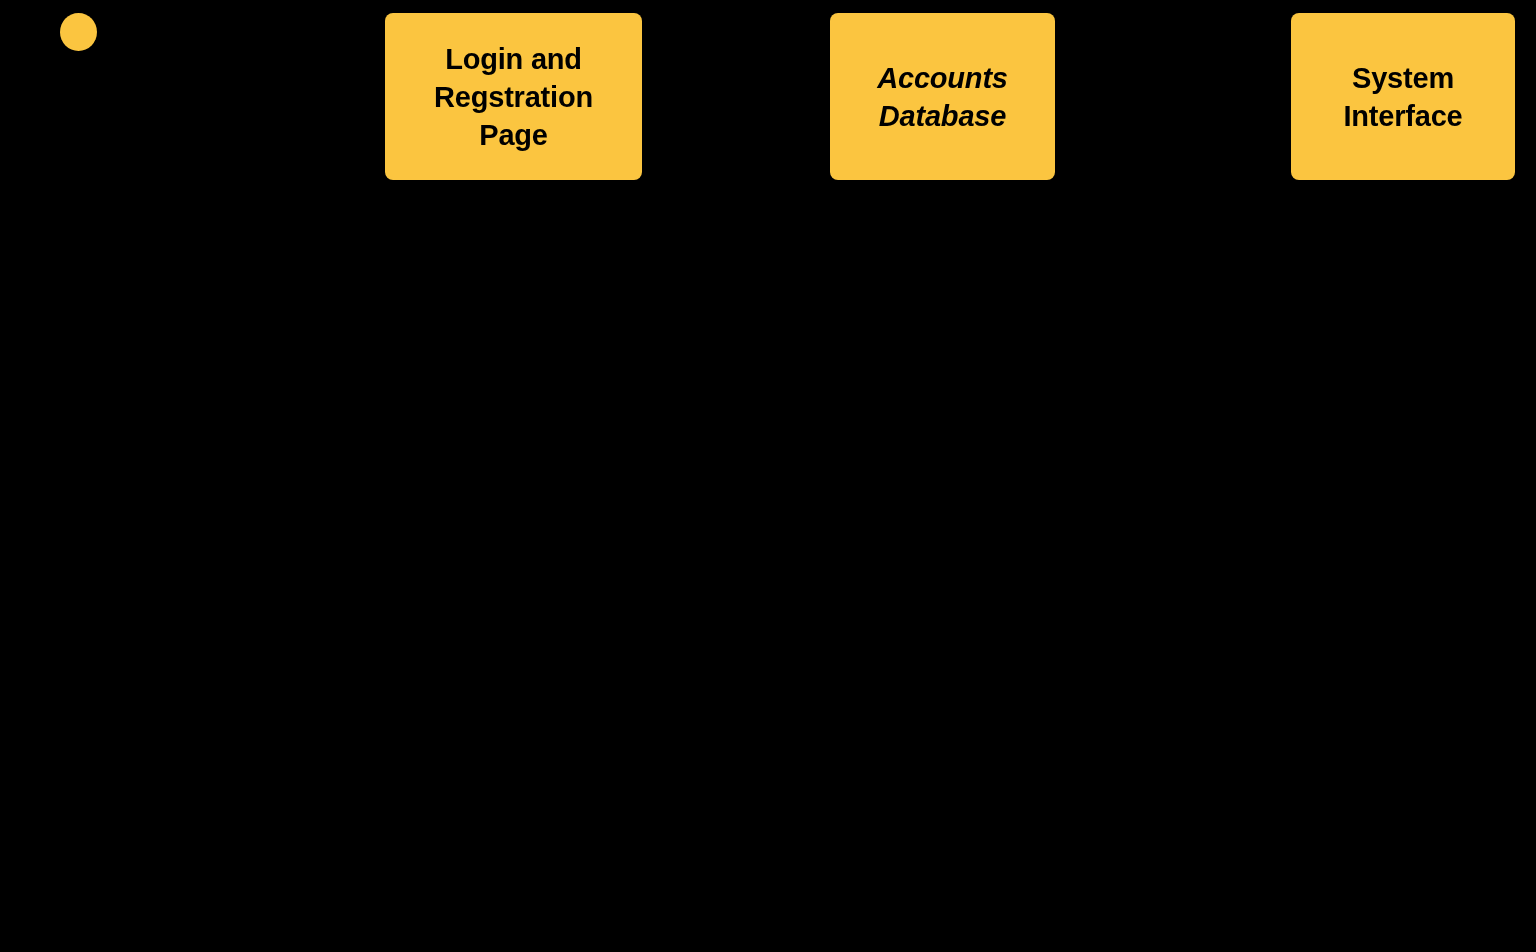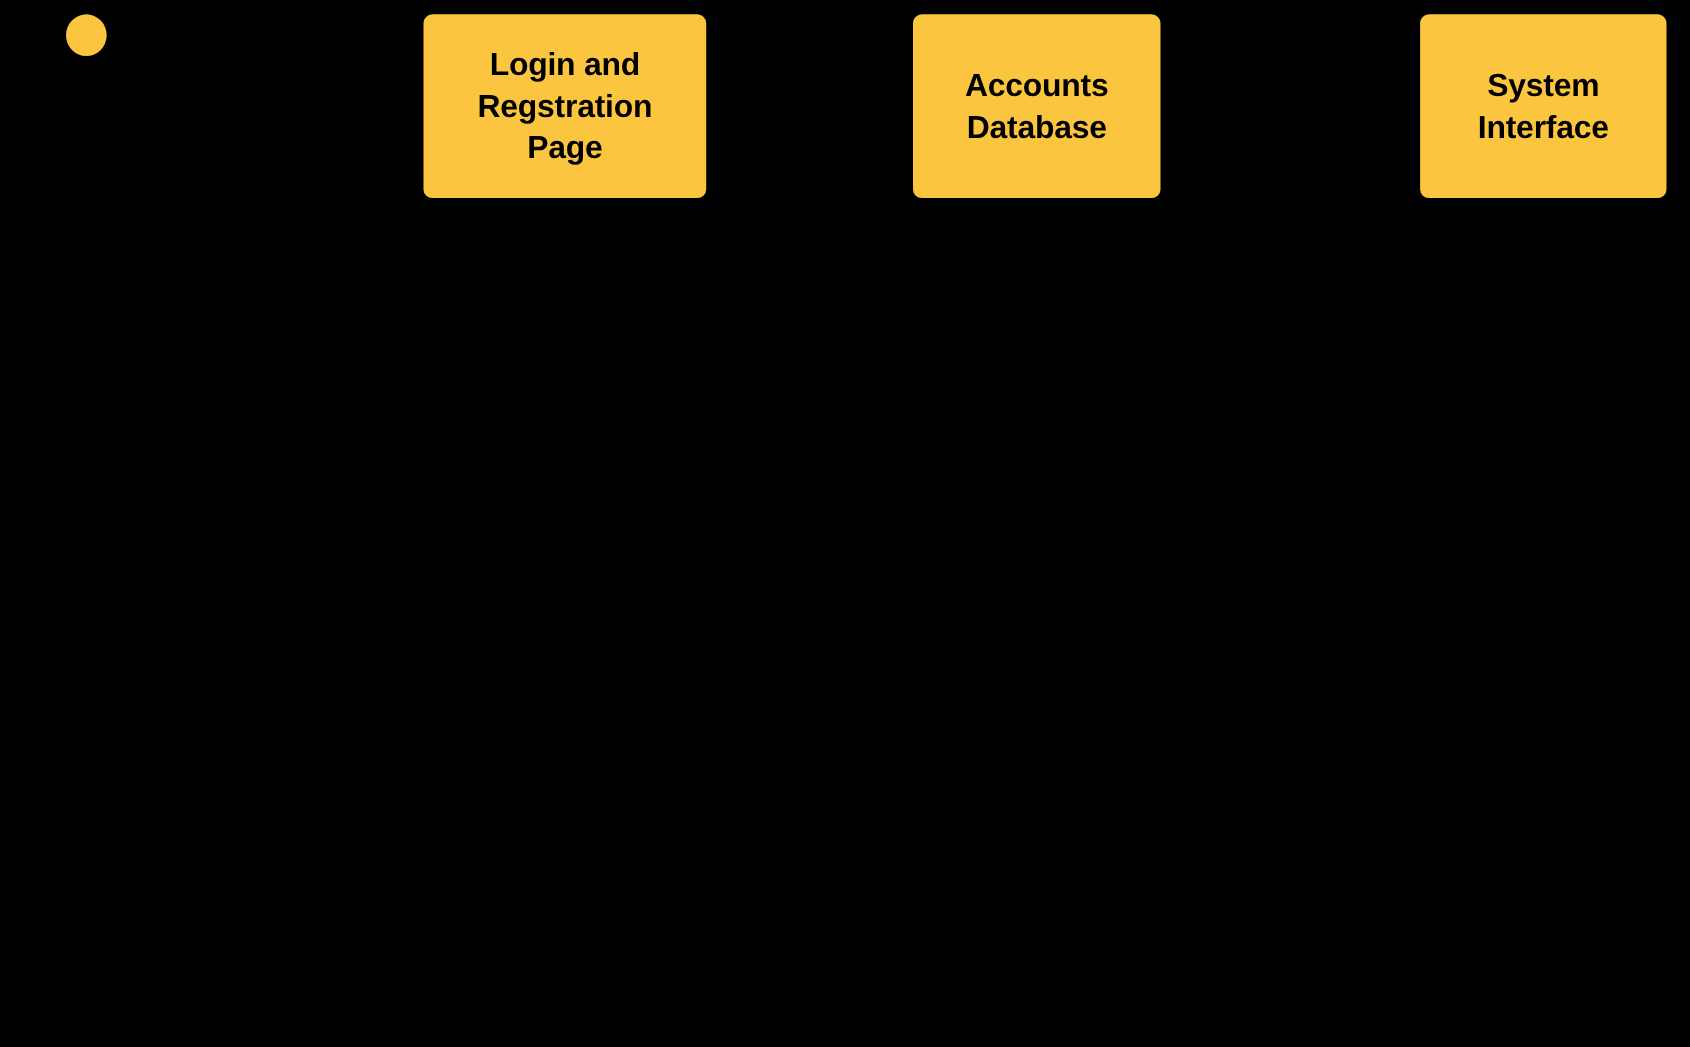--- a/index.html
+++ b/index.html
@@ -58,20 +58,21 @@
     left: 385px;
     top: 13px;
     width: 257px;
     height: 167px;
   }
   #node-accounts {
     left: 830px;
     top: 13px;
     width: 225px;
     height: 167px;
+    font-style: italic;
   }
   #node-system {
     left: 1291px;
     top: 13px;
     width: 224px;
     height: 167px;
     justify-content: flex-end;
   }
 </style>
 </head>

